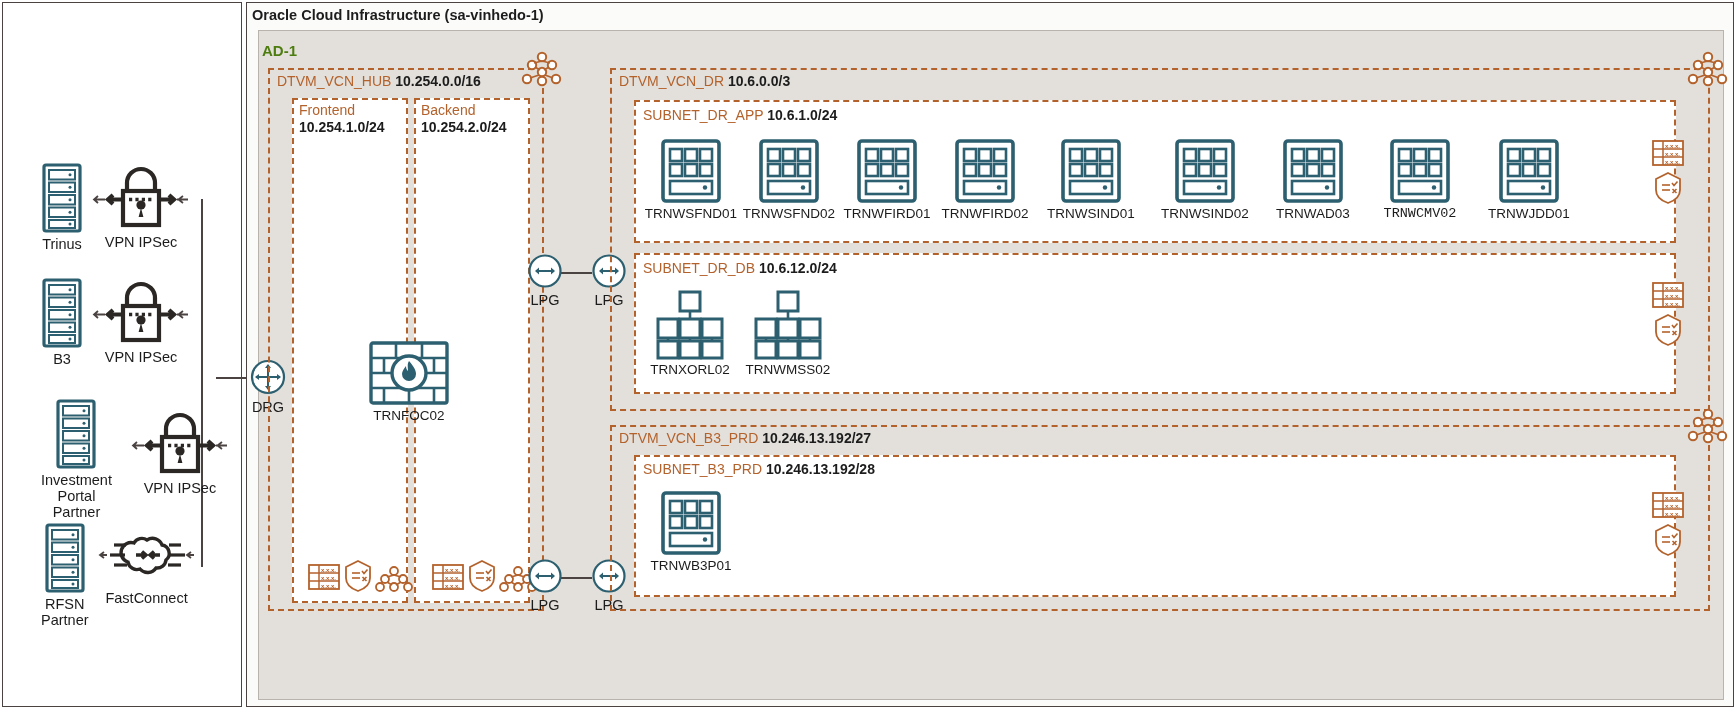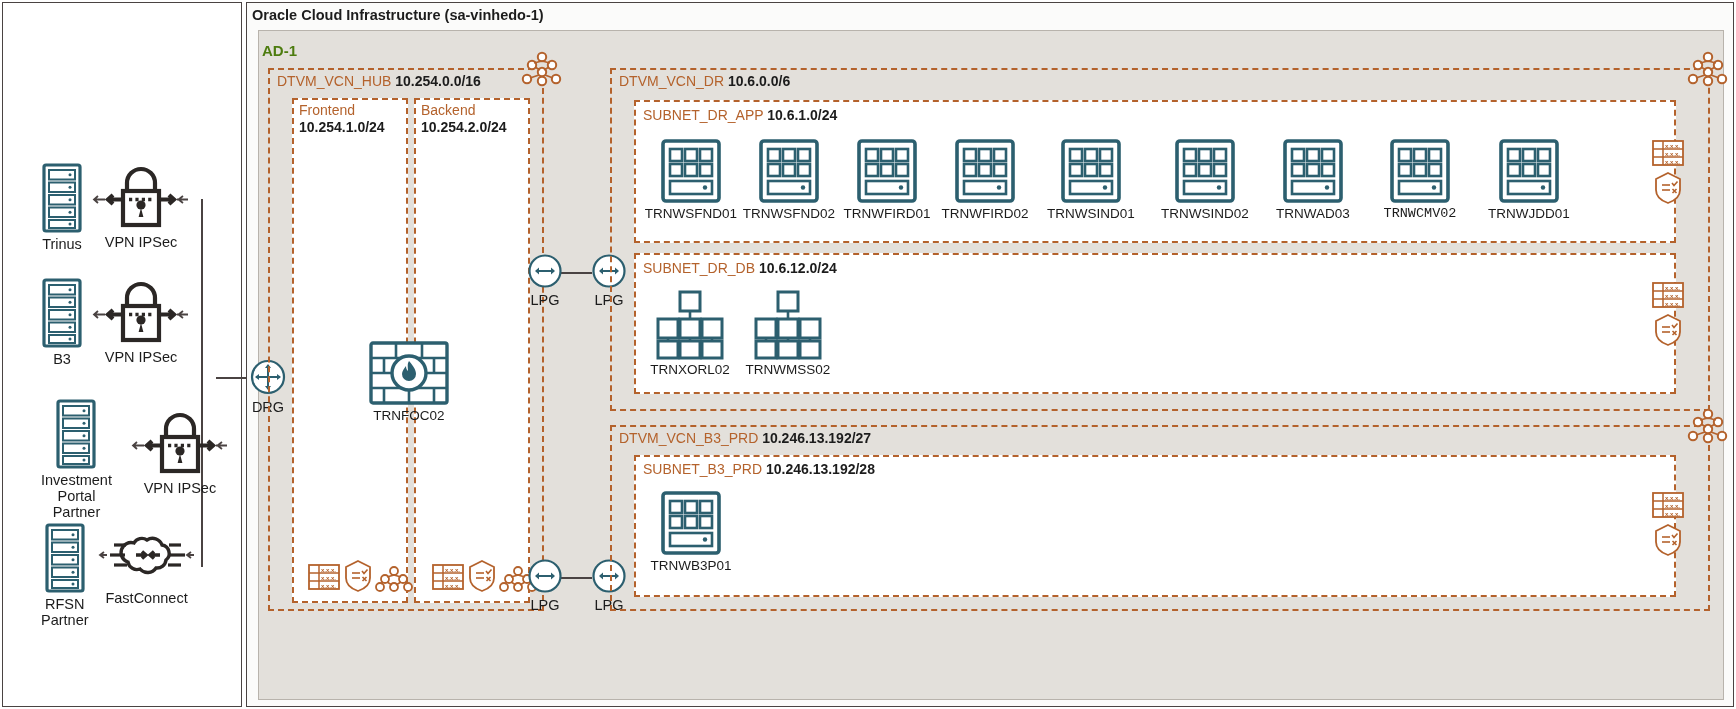--- a/index.html
+++ b/index.html
@@ -416,21 +416,21 @@
       <line x1="9" y1="18" x2="27" y2="18" stroke="#2c5f6f" stroke-width="2"></line>
       <path d="M8 18 L12 14.5 L12 21.5 Z" fill="#2c5f6f"></path>
       <path d="M28 18 L24 14.5 L24 21.5 Z" fill="#2c5f6f"></path>
     </svg>
     <div class="node-label">LPG</div>
   </div>
 
   <div class="vcn-box" style="left:610px; top:68px; width:1100px; height:343px;"></div>
   <div class="box-title" style="left:619px; top:73px;">
     <span class="nm">DTVM_VCN_DR</span>
-    <span class="cidr">10.6.0.0/6</span>
+    <span class="cidr">10.6.0.0/3</span>
   </div>
   <div class="abs" style="left:1688px; top:52px;">
     <svg width="40" height="34" viewBox="0 0 40 34">
       <g fill="#fff" stroke="#b4622c" stroke-width="2">
         <circle cx="20" cy="5" r="4.2"></circle>
           <circle cx="10" cy="13" r="4.2"></circle>
           <circle cx="30" cy="13" r="4.2"></circle>
         <circle cx="20" cy="20" r="4.2"></circle>
           <circle cx="5" cy="27" r="4.2"></circle>
           <circle cx="20" cy="29" r="4.2"></circle>

